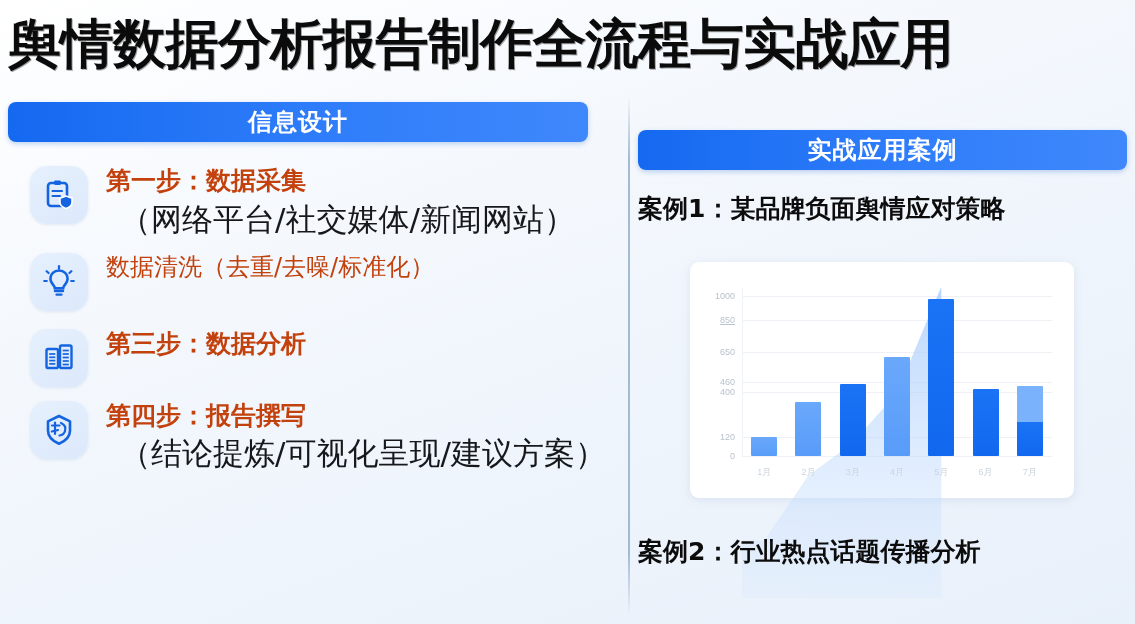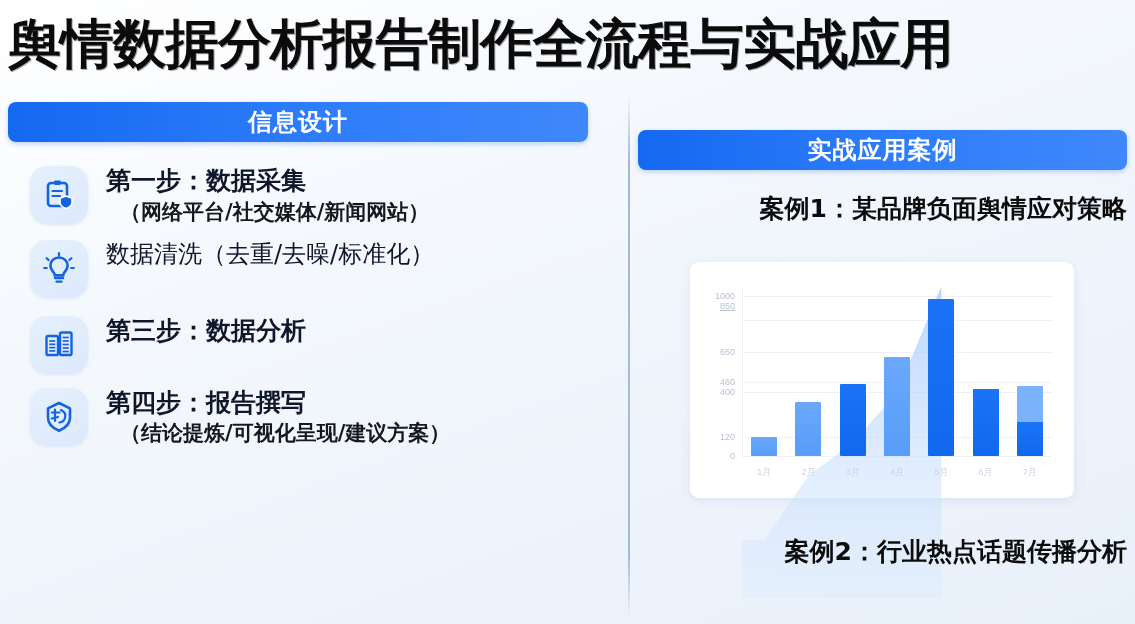--- a/index.html
+++ b/index.html
@@ -44,41 +44,40 @@
   .step-icon{
     width:58px; height:58px; flex:0 0 58px; border-radius:17px;
     background:linear-gradient(150deg,#e6f0fd 0%,#dce9fb 100%);
     display:flex; align-items:center; justify-content:center;
     margin-right:18px; margin-top:2px;
     box-shadow:0 1px 3px rgba(120,150,195,0.18);
   }
   .step-icon svg{ display:block; }
   .step-text{ padding-top:2px; }
   .step-title{
-    font-size:25px; font-weight:bold; color:#0f172a; line-height:1.18;
+    font-size:25px; font-weight:bold; color:#c2410c; line-height:1.18;
     white-space:nowrap;
     font-family:"DejaVu Sans","Liberation Sans",sans-serif;
   }
   .step-sub{
-    font-size:21px; color:#16181b; line-height:1.3; margin-top:3px;
+    font-size:31px; color:#16181b; line-height:1.3; margin-top:3px;
     padding-left:14px; white-space:nowrap;
     font-family:"DejaVu Sans","Liberation Sans",sans-serif;
-    font-weight:bold;
   }
   .step-row.plain .step-title{ font-weight:normal; font-size:24px; }
 
   
   #step-row-0{ margin-bottom:12px; }
   #step-row-1{ margin-bottom:16px; }
   #step-row-2{ margin-bottom:16px; }
   #step-row-3{ margin-bottom:12px; }
 
   
   .case-title{
-    position:absolute; width:489px; left:638px; text-align:right;
+    position:absolute; width:489px; left:638px; text-align:left;
     font-size:25px; font-weight:bold; color:#0c0c0c; white-space:nowrap;
     font-family:"DejaVu Sans","Liberation Sans",sans-serif;
   }
   #case1-title{ top:192px; }
   #case2-title{ top:535px; }
 
   #chart-card{
     position:absolute; left:690px; top:262px; width:384px; height:236px;
     background:#ffffff; border-radius:9px;
     box-shadow:0 2px 10px rgba(110,140,185,0.16);
@@ -202,21 +201,21 @@
 <div class="case-title" id="case1-title">案例1：某品牌负面舆情应对策略</div>
 
 <div id="chart-card">
   <div id="chart-inner">
     <div id="plot-area">
       <div id="y-axis-line"></div>
       <div id="gridlines">
           <div class="grid-line" style="top: 8px;"></div>
           <div class="axis-label" style="top: 8px;">1000</div>
           <div class="grid-line" style="top: 32px;"></div>
-          <div class="axis-label" style="top: 18px; text-decoration: underline;">850</div>
+          <div class="axis-label" style="top: 32px; text-decoration: underline;">850</div>
           <div class="grid-line" style="top: 64px;"></div>
           <div class="axis-label" style="top: 64px;">650</div>
           <div class="grid-line" style="top: 94.4px;"></div>
           <div class="axis-label" style="top: 94.4px;">460</div>
           <div class="grid-line" style="top: 104px;"></div>
           <div class="axis-label" style="top: 104px;">400</div>
           <div class="grid-line" style="top: 148.8px;"></div>
           <div class="axis-label" style="top: 148.8px;">120</div>
           <div class="grid-line" style="top: 168px;"></div>
           <div class="axis-label" style="top: 168px;">0</div>

